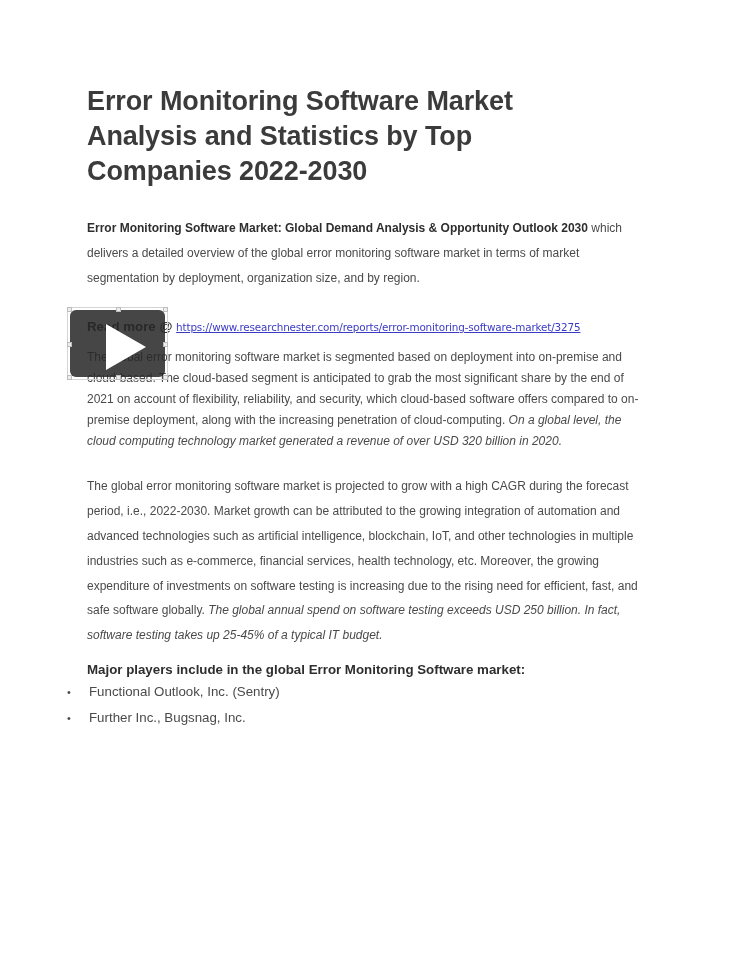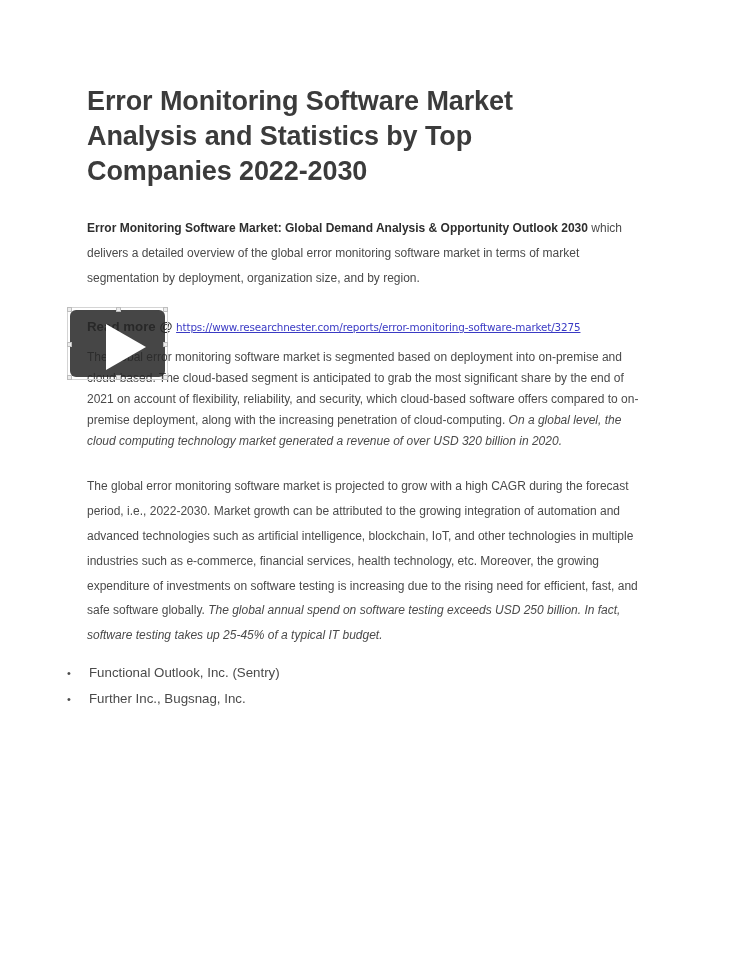--- a/index.html
+++ b/index.html
@@ -194,20 +194,21 @@
     <div class="gap-sm"></div>
 
     <p class="para tight"><span>The global error monitoring software market is segmented based on deployment into on-premise and cloud-based. The cloud-based segment is anticipated to grab the most significant share by the end of 2021 on account of flexibility, reliability, and security, which cloud-based software offers compared to on-premise deployment, along with the increasing penetration of cloud-computing. </span><i>On a global level, the cloud computing technology market generated a revenue of over USD 320 billion in 2020.</i></p>
 
     <div class="gap-lg"></div>
 
     <p class="para loose"><span>The global error monitoring software market is projected to grow with a high CAGR during the forecast period, i.e., 2022-2030. Market growth can be attributed to the growing integration of automation and advanced technologies such as artificial intelligence, blockchain, IoT, and other technologies in multiple industries such as e-commerce, financial services, health technology, etc. Moreover, the growing expenditure of investments on software testing is increasing due to the rising need for efficient, fast, and safe software globally. </span><i>The global annual spend on software testing exceeds USD 250 billion. In fact, software testing takes up 25-45% of a typical IT budget.</i></p>
 
     <div class="gap-sm"></div>
 
+    <p class="players-heading">Major players include in the global Error Monitoring Software market:</p>
 
     <ul class="bullet-list">
       <li class="bullet-item">
         <span class="dot">•</span>
         <span>Functional Outlook, Inc. (Sentry)</span>
       </li>
       <li class="bullet-item">
         <span class="dot">•</span>
         <span>Further Inc., Bugsnag, Inc.</span>
       </li>

